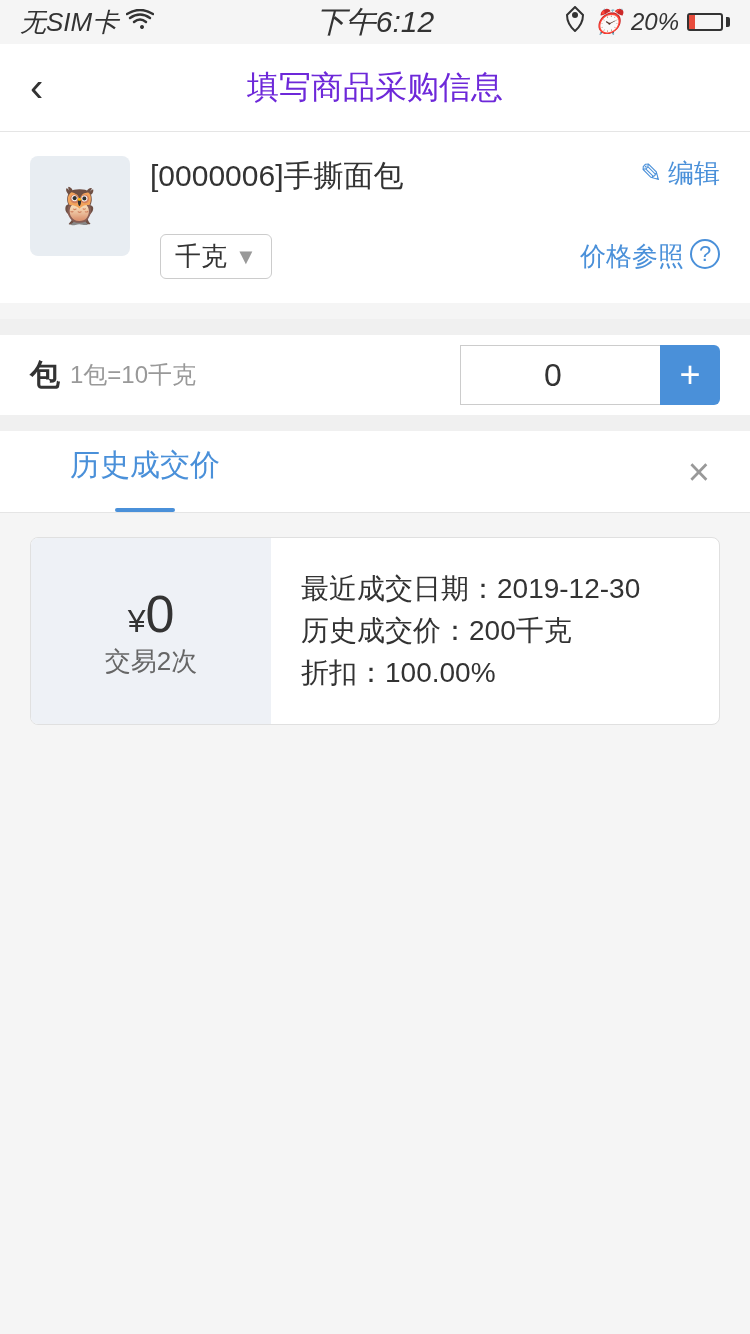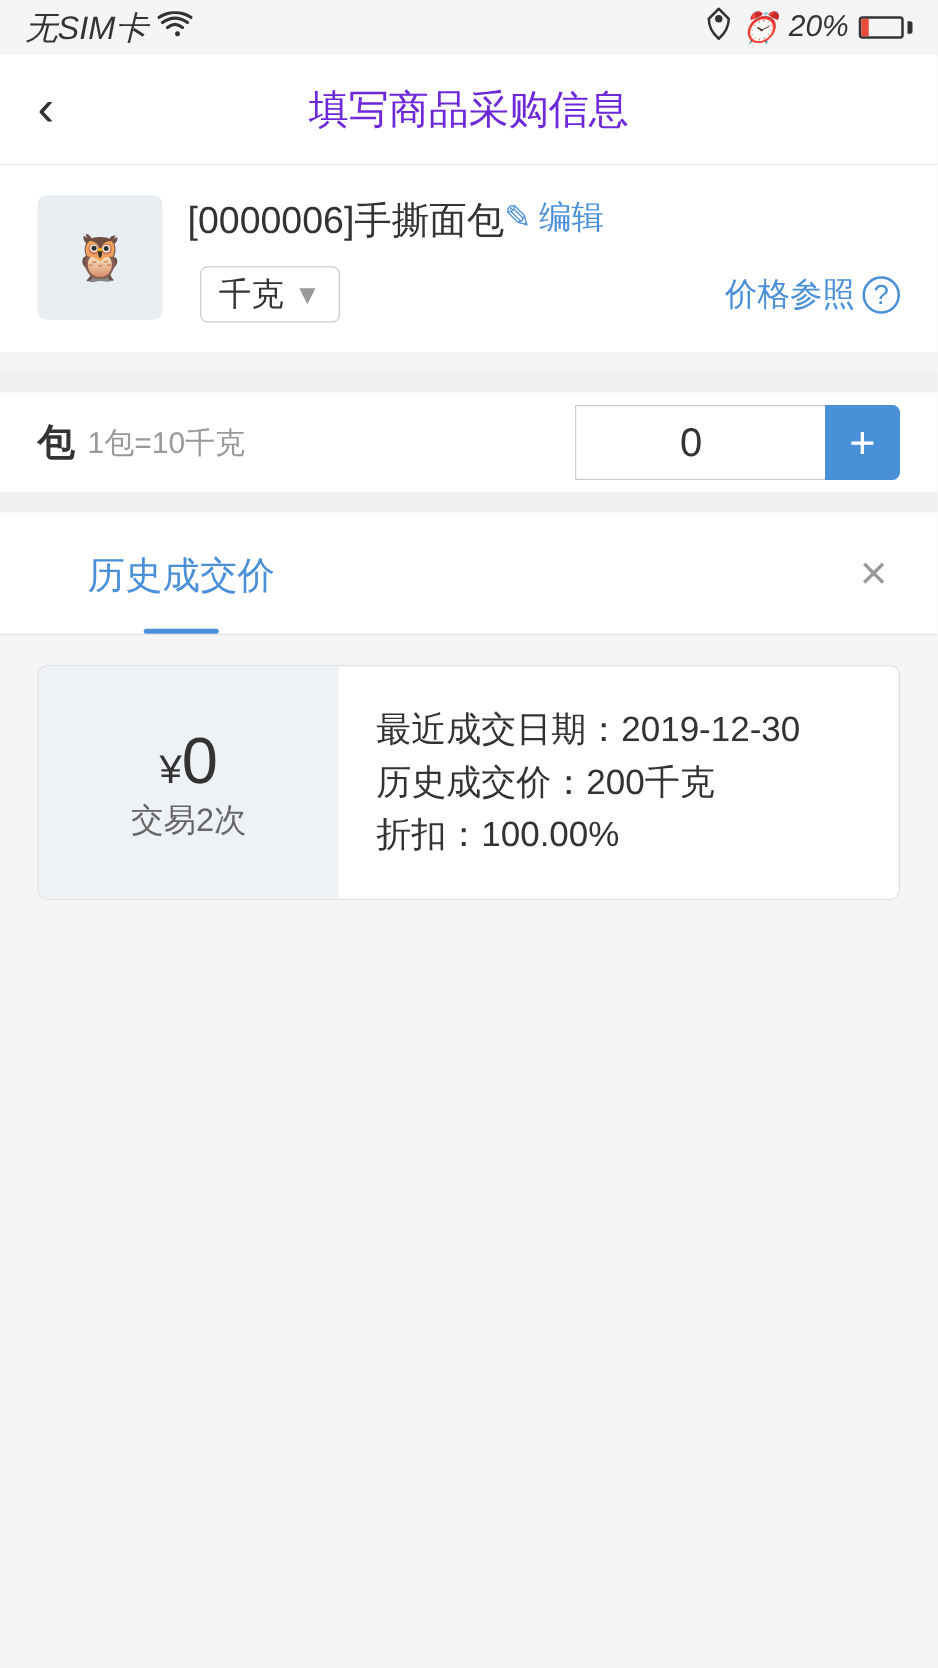--- a/index.html
+++ b/index.html
@@ -117,22 +117,23 @@
       justify-content: center;
       flex-shrink: 0;
       color: #7a8fa6;
       font-size: 36px;
     }
     .product-info {
       flex: 1;
     }
     .product-header {
       display: flex;
+      justify-content: space-between;
       align-items: flex-start;
-      margin-bottom: 16px;
+      margin-bottom: 37px;
     }
     .product-name {
       font-size: 30px;
       color: #333;
       font-weight: 500;
     }
     .edit-btn {
       color: #4a90d9;
       font-size: 26px;
       display: flex;
@@ -163,21 +164,21 @@
     }
     .unit-select .arrow {
       margin-left: 8px;
       color: #999;
       font-size: 22px;
     }
     .price-ref {
       color: #4a90d9;
       font-size: 26px;
       display: flex;
-      align-items: center;
+      align-items: flex-start;
       gap: 6px;
       cursor: pointer;
     }
     .price-ref .help-icon {
       width: 30px;
       height: 30px;
       border: 2px solid #4a90d9;
       border-radius: 50%;
       display: inline-flex;
       align-items: center;
@@ -254,21 +255,21 @@
       align-items: center;
       justify-content: space-between;
       padding: 0 30px;
       border-bottom: 1px solid #e5e5e5;
     }
     .tabs-left {
       display: flex;
       gap: 0;
     }
     .tab-item {
-      padding: 30px 40px 26px;
+      padding: 14px 40px 26px;
       font-size: 30px;
       color: #999;
       cursor: pointer;
       position: relative;
       text-align: center;
     }
     .tab-item.active {
       color: #4a90d9;
     }
     .tab-item.active::after {
@@ -347,20 +348,21 @@
     <span>无SIM卡</span>
     <span>
       <svg width="28" height="22" viewBox="0 0 28 22">
         <path d="M14 18 a2 2 0 1 1 0 .001Z" fill="#333"></path>
         <path d="M8 13 Q14 8 20 13" stroke="#333" stroke-width="2.5" fill="none" stroke-linecap="round"></path>
         <path d="M4 9 Q14 2 24 9" stroke="#333" stroke-width="2.5" fill="none" stroke-linecap="round"></path>
         <path d="M1 5 Q14 -3 27 5" stroke="#333" stroke-width="2.5" fill="none" stroke-linecap="round"></path>
       </svg>
     </span>
   </div>
+  <div class="status-center">下午6:12</div>
   <div class="status-right">
     <span>
       <svg width="20" height="26" viewBox="0 0 20 26">
         <path d="M10 1 L18 9 Q18 18 10 25 Q2 18 2 9 Z" stroke="#333" stroke-width="2" fill="none"></path>
         <circle cx="10" cy="9" r="3" fill="#333"></circle>
       </svg>
     </span>
     <span>⏰</span>
     <span>20%</span>
     <span class="battery-icon">

